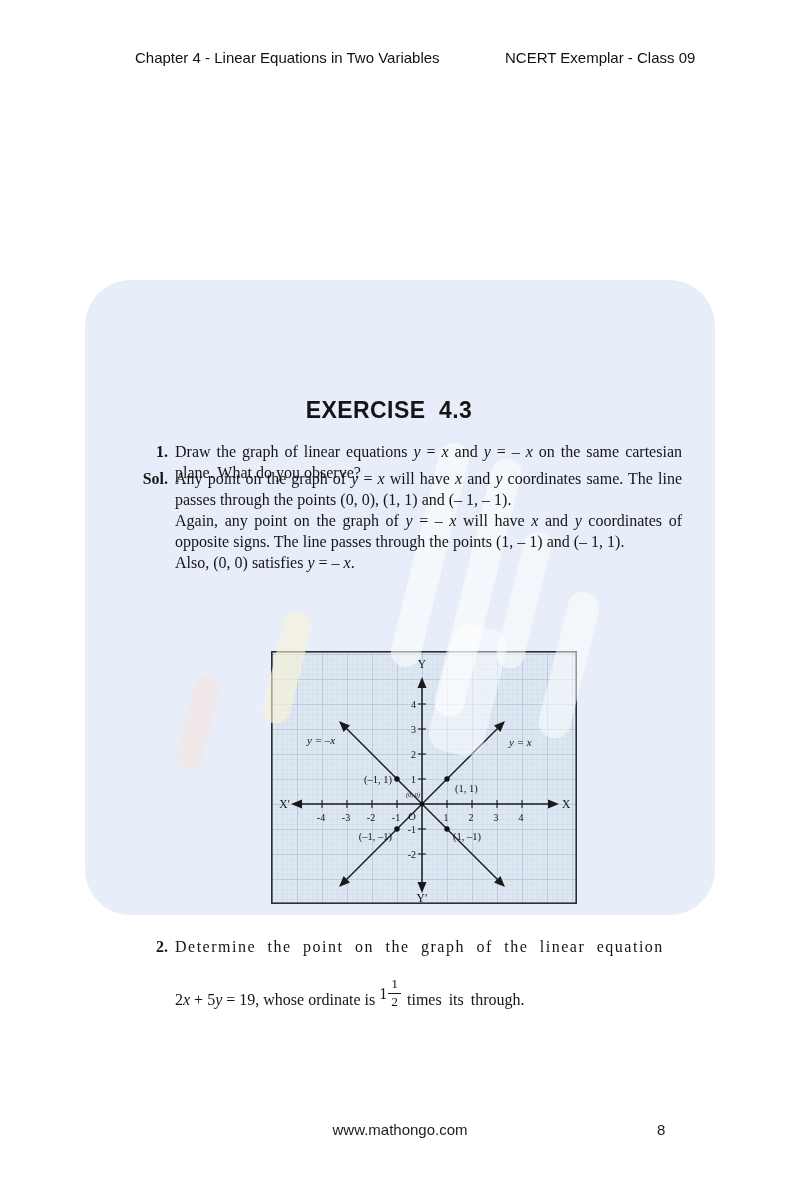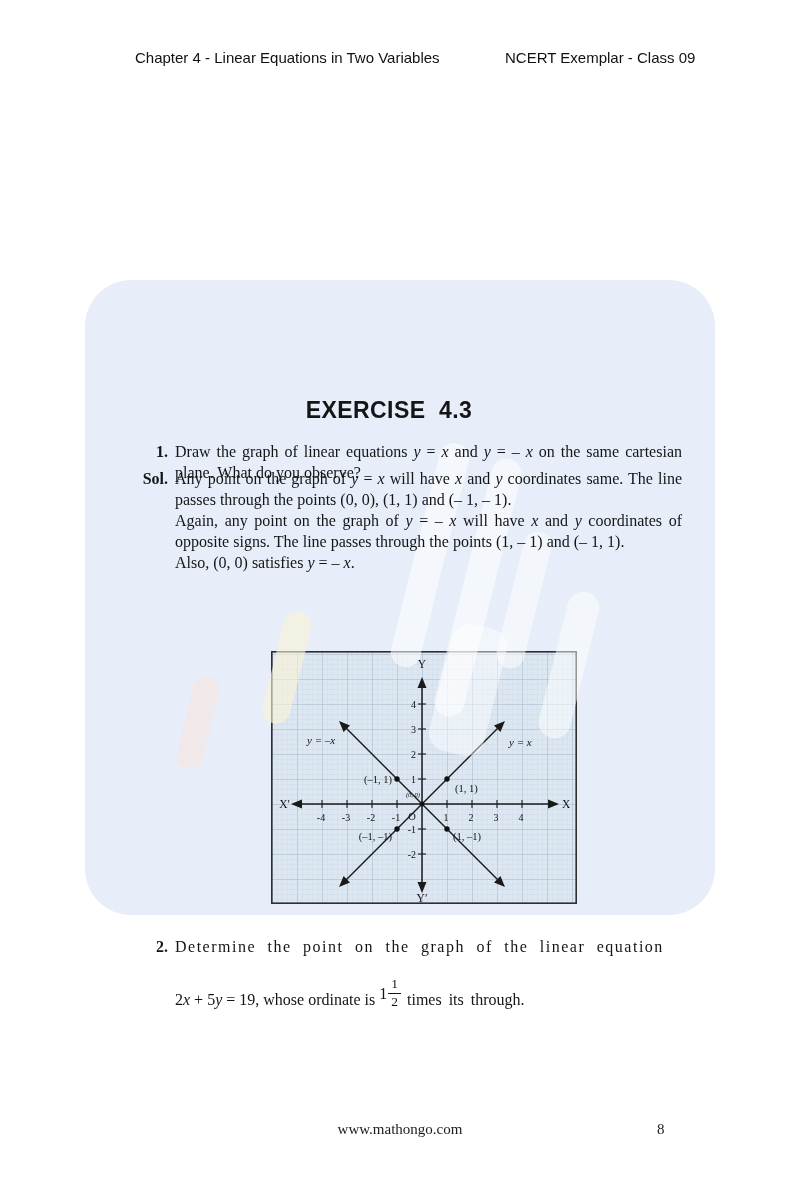--- a/index.html
+++ b/index.html
@@ -42,21 +42,21 @@
   .frac{display:inline-flex;flex-direction:column;align-items:center;
         font-size:13.5px;line-height:1.1;margin-left:1px;vertical-align:middle;}
   .frac .num{border-bottom:1.2px solid #151515;padding:0 3px 1px 3px;}
   .frac .den{padding-top:1px;}
 
   
   .figwrap{position:absolute;left:271px;top:651px;z-index:1;}
   .fig-serif{font-family:"Liberation Serif", serif;fill:#101010;}
 
   
-  .ftr{position:absolute;top:1121px;font-family:Liberation Serif, serif;
+  .ftr{position:absolute;top:1121px;font-family:Liberation Sans, sans-serif;
        font-size:15px;color:#1c1c1c;}
   .ftr-url{left:0;width:800px;text-align:center;}
   .ftr-num{left:657px;}
 </style>
 </head>
 <body>
 
 <div class="page">
 
   <div class="hdr hdr-left">Chapter 4 - Linear Equations in Two Variables</div>

